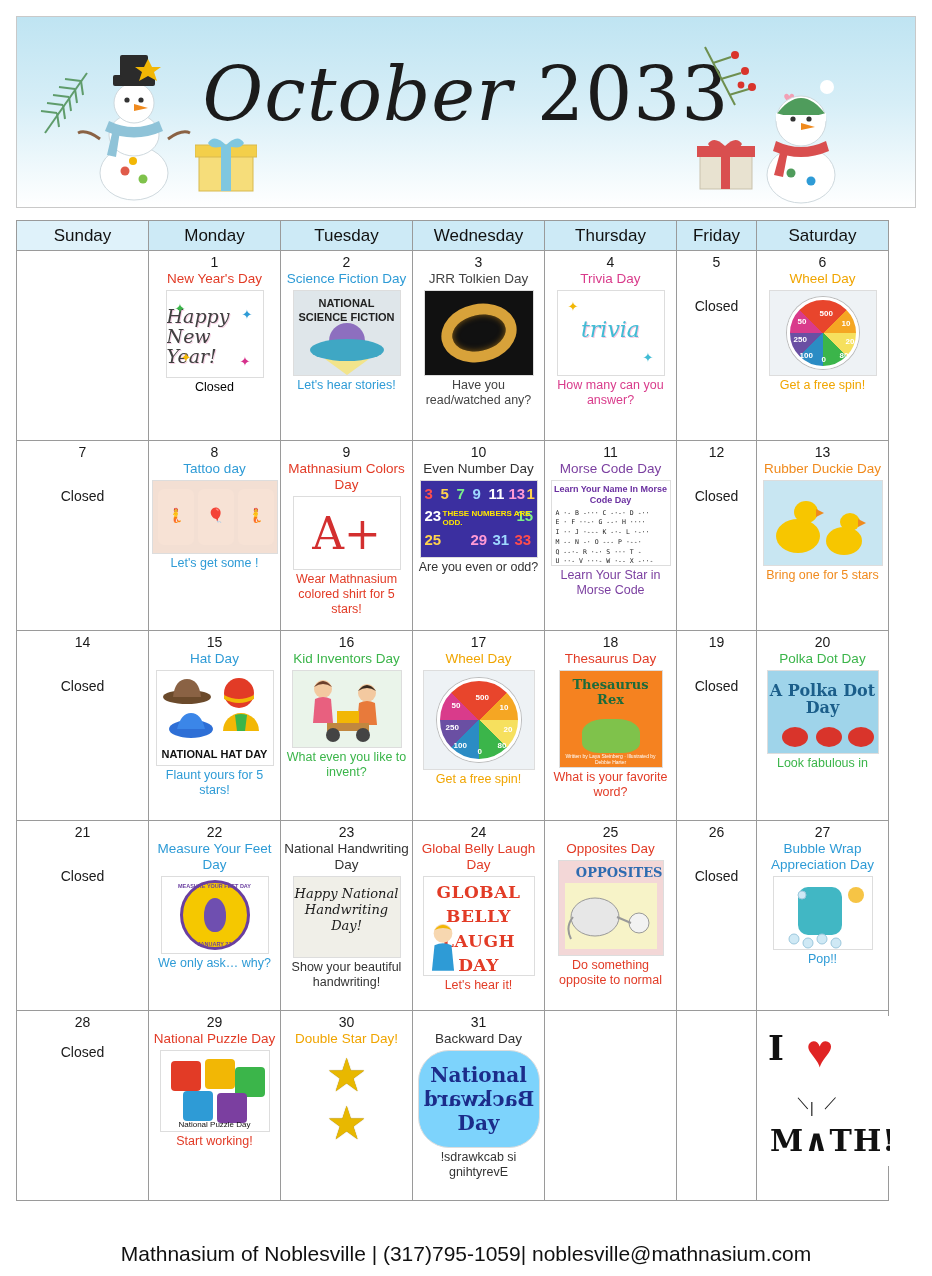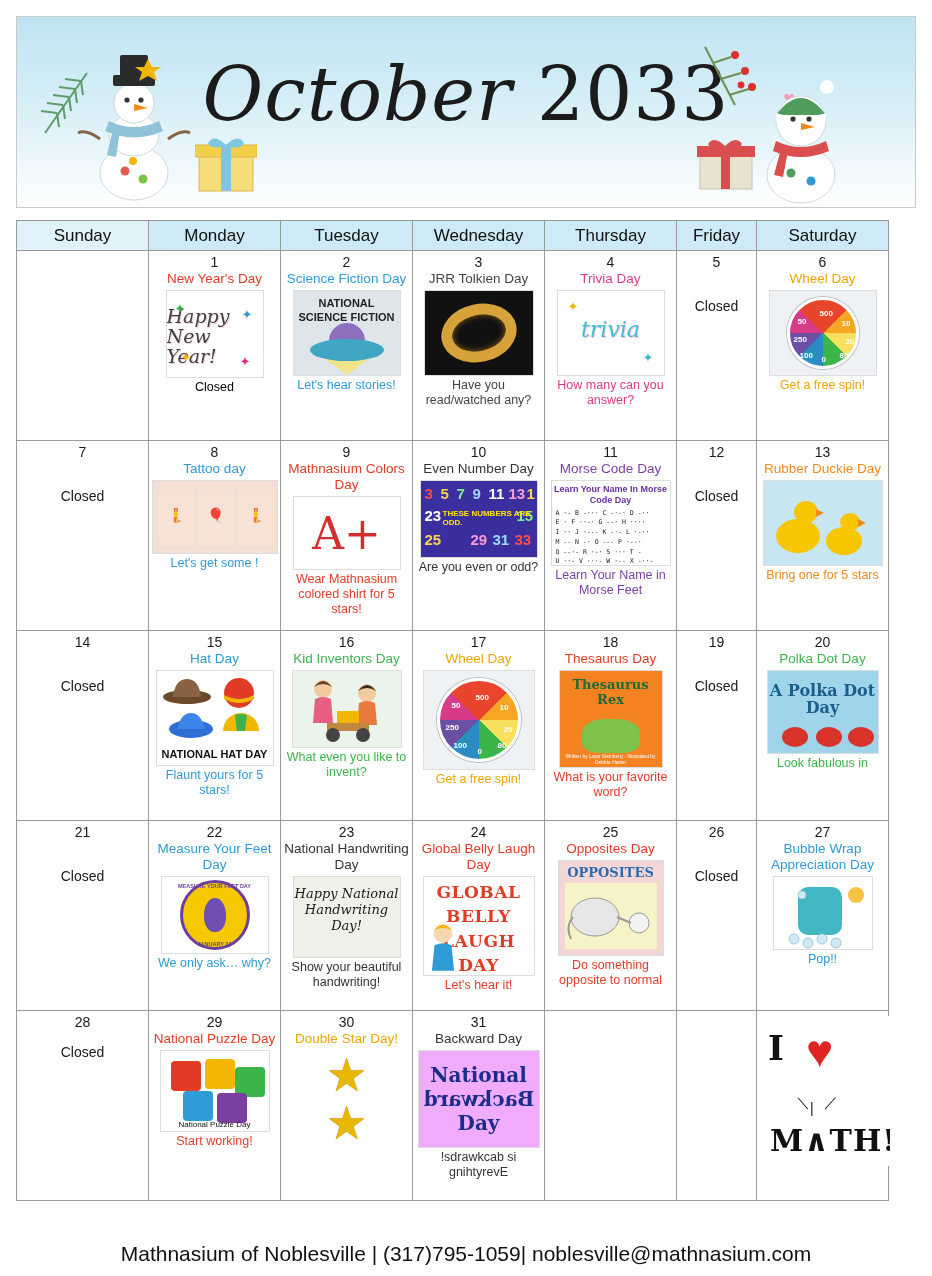--- a/index.html
+++ b/index.html
@@ -184,35 +184,35 @@
   .feet-circle { position:absolute; left:50%; top:50%; transform:translate(-50%,-50%); width:70px;height:70px;border-radius:50%; background:#f5c800; border:3px solid #6a3fa0;}
   .foot { position:absolute; left:50%; top:50%; transform:translate(-50%,-50%); width:22px;height:34px;border-radius:50% 50% 45% 45%; background:#6f4fb0;}
 
   .handwriting { width: 108px; height: 82px; background:#f0efe8; }
   .hw-t { text-align:center; font-family:"DejaVu Serif", serif; font-style:italic; font-size:13px; color:#1a1a1a; padding-top:9px; line-height:1.25; }
 
   .belly { width: 112px; height: 100px; background:#fff; }
   .belly-t { text-align:center; font-family:"DejaVu Serif", serif; font-weight:bold; font-size:17px; color:#e23b26; line-height:1.08; padding-top:6px; letter-spacing:0.5px;}
 
   .opposites { width: 106px; height: 96px; background:#f3d7d7; }
-  .opp-t { text-align:center; font-family:"DejaVu Serif", serif; font-weight:bold; font-size:13px; color:#2d6bb0; padding-top:4px; }
+  .opp-t { text-align:right; font-family:"DejaVu Serif", serif; font-weight:bold; font-size:13px; color:#2d6bb0; padding-top:4px; }
   .opp-box { position:absolute; left:6px; right:6px; top:22px; bottom:6px; background:#f7f3c8; }
 
   .bubble { width: 100px; height: 74px; background:#fff; }
   .bub-person { position:absolute; left:24px; top:10px; width:44px;height:48px; background:#41b7c4; border-radius:10px; }
   .bub-sun { position:absolute; right:8px; top:10px; width:16px;height:16px;border-radius:50%; background:#f6c445; }
 
   .puzzle { width: 110px; height: 82px; background:#fff; }
   .pz { position:absolute; width:30px; height:30px; border-radius:4px; }
   .pz-cap { position:absolute; bottom:2px; left:0; right:0; text-align:center; font-size:8px; color:#111; }
 
   .stars { width: 108px; height: 100px; background:#fff; }
   .star { position:absolute; left:50%; transform:translateX(-50%); color:#e8b800; font-size:46px; line-height:1; text-shadow:0 0 1px #8a6a00; }
 
-  .backward { width: 122px; height: 98px; background:#f0abfc; }
+  .backward { width: 122px; height: 98px; background:#7dd3fc;border-radius:31px; }
   .bw-1 { text-align:center; font-family:"DejaVu Serif", serif; font-weight:bold; font-size:20px; color:#1c2c8a; padding-top:12px; }
   .bw-2 { text-align:center; font-family:"DejaVu Serif", serif; font-weight:bold; font-size:20px; color:#1c2c8a; transform: scaleX(-1); }
   .bw-3 { text-align:center; font-family:"DejaVu Serif", serif; font-weight:bold; font-size:20px; color:#1c2c8a; }
 
   .imath { width: 130px; height: 150px; background:#fff; position:relative; border:none; }
   .im-i { position:absolute; left:8px; top:12px; font-family:"DejaVu Serif", serif; font-size:34px; font-weight:bold; color:#111; }
   .im-heart { position:absolute; left:46px; top:8px; font-size:46px; color:#e02424; }
   .im-math { position:absolute; left:10px; bottom:8px; font-family:"DejaVu Serif", serif; font-size:30px; font-weight:bold; color:#111; letter-spacing:1px;}
   .im-spark { position:absolute; color:#111; font-size:14px; }
 </style>
@@ -455,21 +455,21 @@
             <div class="morse-h">Learn Your Name In Morse Code Day</div>
             <div class="morse-rows">
               <div>A ·-   B -···  C -·-·  D -··</div>
               <div>E ·    F ··-·  G --·   H ····</div>
               <div>I ··   J ·---  K -·-   L ·-··</div>
               <div>M --   N -·    O ---   P ·--·</div>
               <div>Q --·- R ·-·   S ···   T -</div>
               <div>U ··-  V ···-   W ·--   X -··-</div>
             </div>
           </div>
-          <div class="evt-note" style="color:#7b3fa0">Learn Your Name in Morse Feet</div>
+          <div class="evt-note" style="color:#7b3fa0">Learn Your Star in Morse Code</div>
         </td>
 
         <td>
           <div class="daynum">12</div>
           <div class="closed">Closed</div>
         </td>
 
         <td>
           <div class="daynum">13</div>
           <div class="evt-title" style="color:#f08a1d">Rubber Duckie Day</div>

